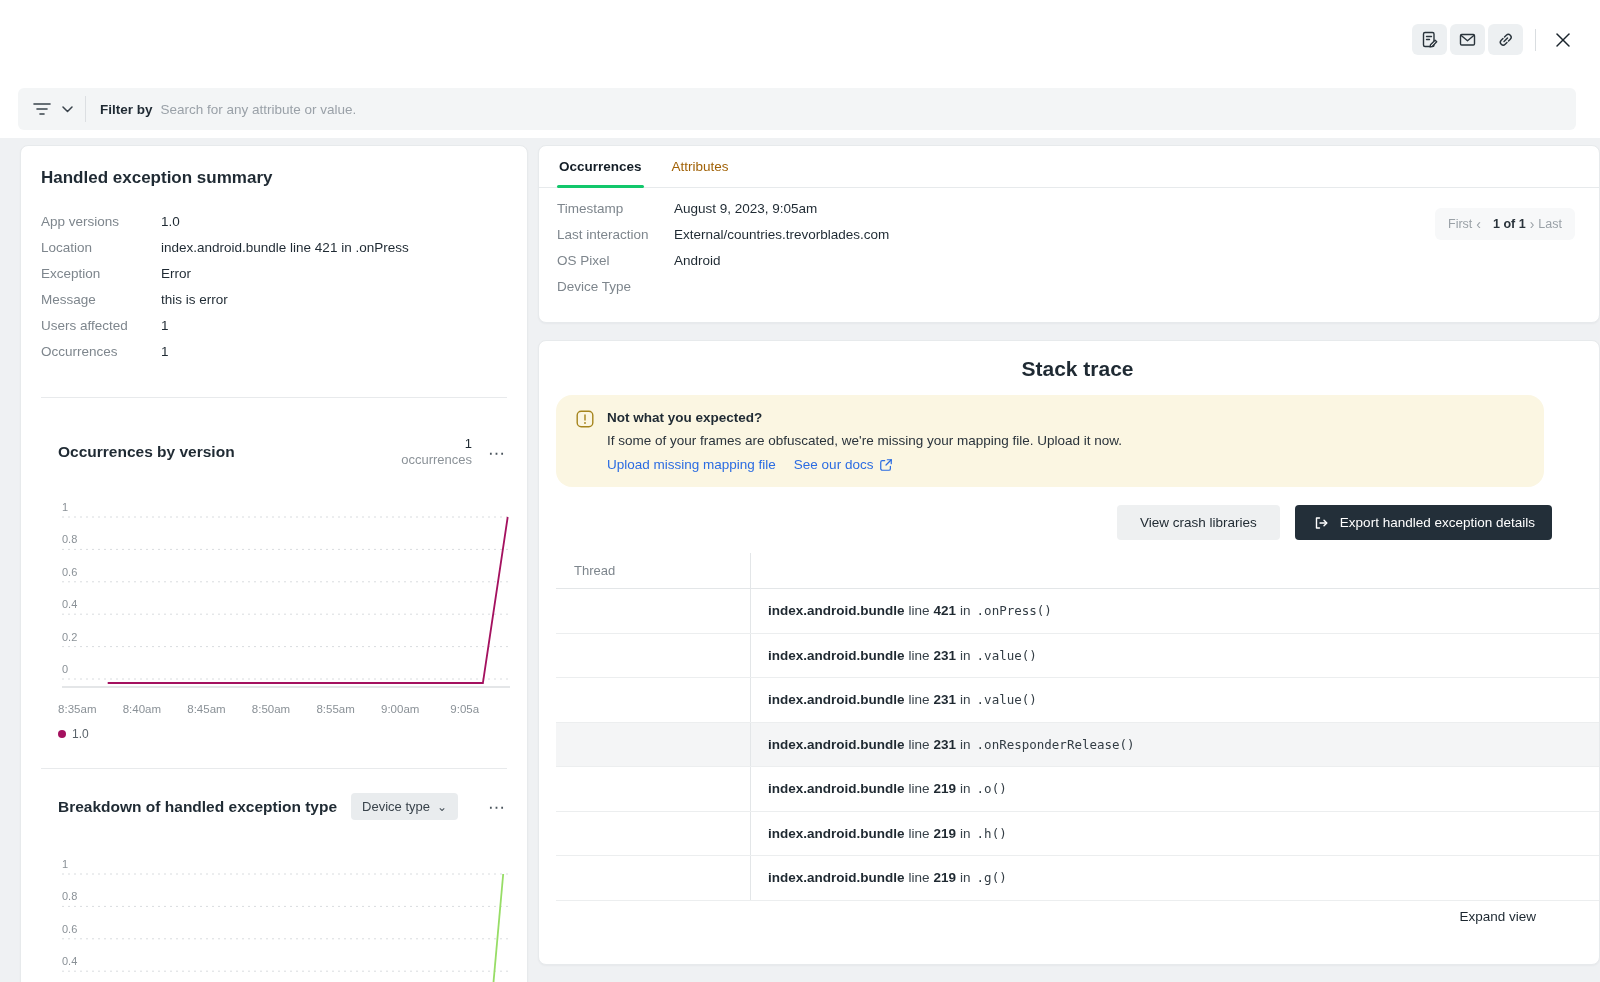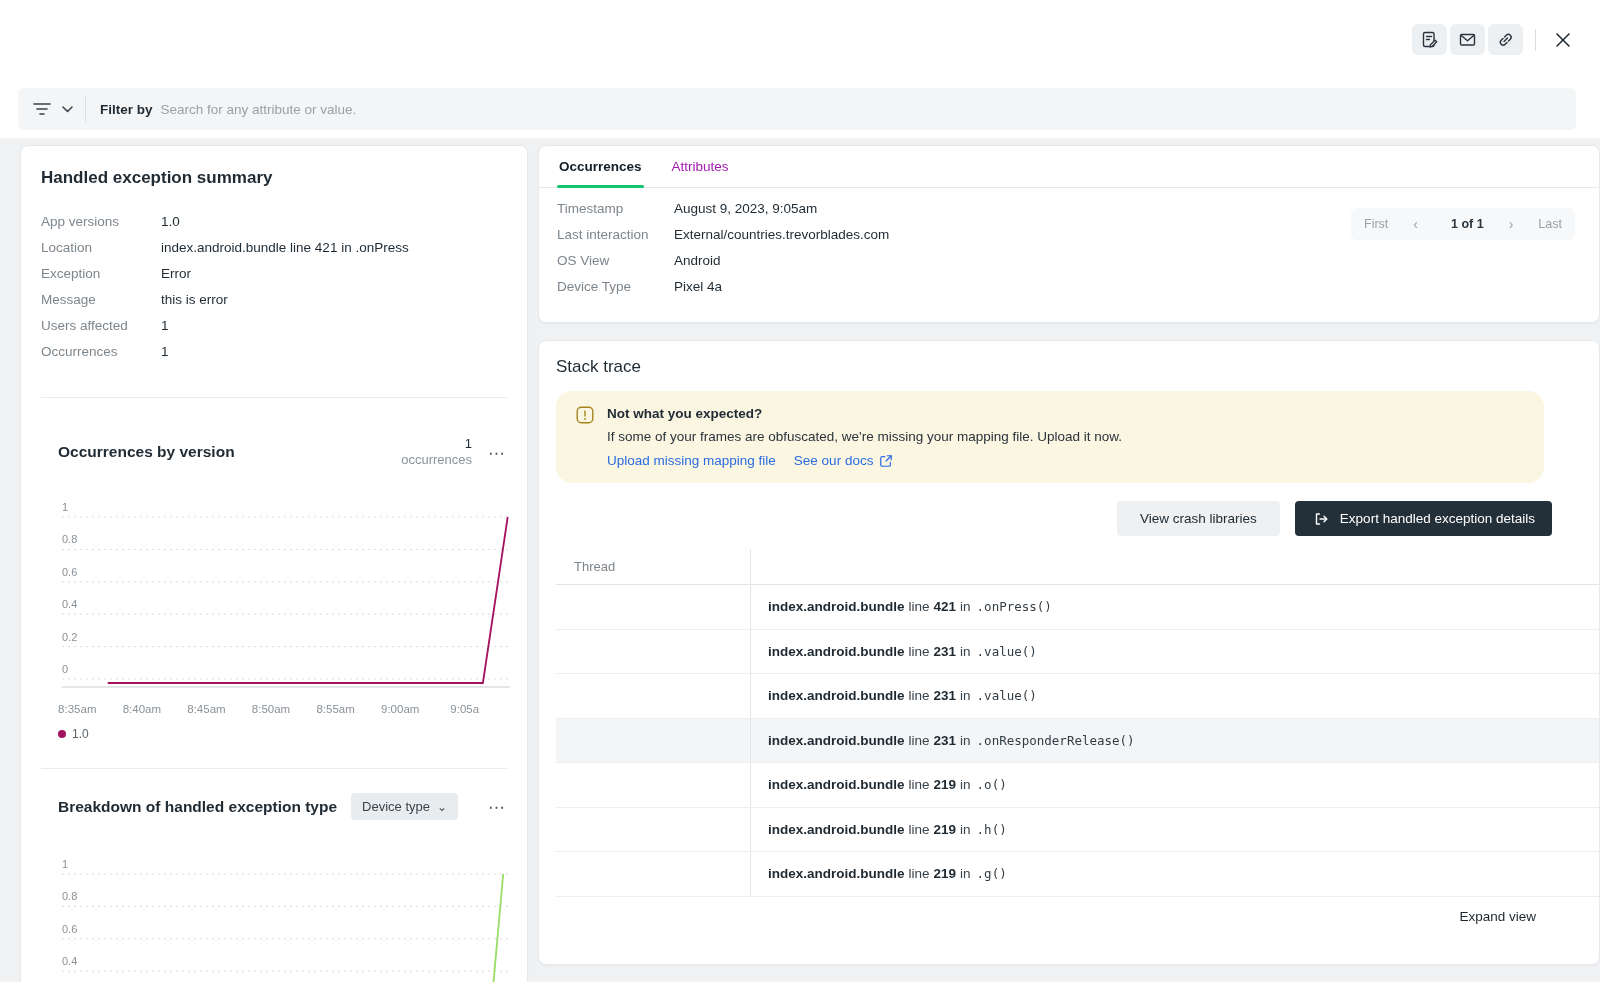--- a/index.html
+++ b/index.html
@@ -54,33 +54,33 @@
   .axisline { stroke:#c9cdd1; stroke-width:1; }
   .tick-label { font-size:11px; fill:#8a9197; }
   .xlabels { display:flex; width:452px; margin-top:6px; font-size:11.5px; color:#8a9197; transform:translateX(-13px); }
   .xlabels span { flex:1; text-align:center; }
   .legend { margin-top:12px; display:flex; align-items:center; gap:6px; font-size:12px; color:#5a636a; }
   .legend-dot { width:8px; height:8px; border-radius:50%; }
   .chart-head-2 { margin-top:24px; }
 
   
   .tabs { display:flex; gap:26px; padding-left:18px; border-bottom:1px solid #e7eaec; height:42px; }
-  .tab { font-size:13.5px; color:#a21caf; position:relative; display:flex; align-items:center; cursor:pointer; padding:0 2px; }
+  .tab { font-size:13.5px; color:#a16207; position:relative; display:flex; align-items:center; cursor:pointer; padding:0 2px; }
   .tab.active { font-weight:700; color:#131d26; }
   .tab.active::after { content:""; position:absolute; left:0; right:0; bottom:-1px; height:3px; background:var(--accent-green); border-radius:2px; }
   .occ-kv { margin:13px 0 0 18px; display:grid; grid-template-columns:117px 1fr; row-gap:11px; font-size:13.5px; }
   .occ-kv .k { color:#7e868d; } .occ-kv .v { color:#1f2a33; }
   .pagination { position:absolute; top:62px; right:24px; background:#f7f8f9; border-radius:6px; padding:9px 13px;
-    display:flex; gap:25px; align-items:flex-end; font-size:12.5px; color:#9aa1a7; }
+    display:flex; gap:4px; align-items:flex-end; font-size:12.5px; color:#9aa1a7; }
   .pagination .pg-btn { cursor:pointer; background:none; border:none; font-size:12.5px; color:#9aa1a7; font-family:inherit; }
   .pagination .arrow { font-size:14px; line-height:1; }
   .pagination .current { color:#2a333b; font-weight:700;margin-left:8px; }
 
   
-  .stack-title { font-size:17px; font-weight:400; padding-top:2px; }
+  .stack-title { font-size:21px; font-weight:700; padding-top:2px;text-align:center; }
   .banner { margin:14px 55px 0 0; background:#fbf6e2; border-radius:16px; padding:15px 20px; display:flex; gap:13px; }
   .banner-title { font-size:13.5px; font-weight:700; color:#1f2a33; }
   .banner-body { font-size:13.5px; margin-top:8px; color:#2a333b; }
   .banner-links { margin-top:9px; display:flex; gap:18px; align-items:center; }
   .blink { color:var(--link-blue); font-size:13.5px; display:flex; gap:6px; align-items:center; cursor:pointer; background:none; border:none; font-family:inherit; padding:0; }
   .actions-row { display:flex; justify-content:flex-end; gap:15px; margin:18px 47px 0 0; }
   .btn-secondary { background:#eef0f1; border:none; border-radius:4px; height:35px; padding:8px 23px; font-size:13.5px; color:#222c34; cursor:pointer; font-family:inherit; }
   .btn-primary { background:var(--dark-btn); color:#fff; border:none; border-radius:4px; height:35px; padding:0 17px;
     font-size:13.5px; display:flex; align-items:center; gap:10px; cursor:pointer; font-family:inherit; }
 
@@ -257,24 +257,23 @@
       <span class="current">1 of 1</span>
       <button class="pg-btn arrow">›</button>
       <button class="pg-btn">Last</button>
     </div>
 
     <div class="occ-kv">
       <span class="k">Timestamp</span>
       <span class="v">August 9, 2023, 9:05am</span>
       <span class="k">Last interaction</span>
       <span class="v">External/countries.trevorblades.com</span>
-      <span class="k">OS View</span>
+      <span class="k">OS Pixel</span>
       <span class="v">Android</span>
       <span class="k">Device Type</span>
-      <span class="v">Pixel 4a</span>
     </div>
   </section>
 
   <section class="card card-stack">
     <h2 class="stack-title">Stack trace</h2>
 
     <div class="banner">
       <svg class="ic" width="18" height="18" viewBox="0 0 18 18" fill="none" stroke="#a5841c" stroke-width="1.4" stroke-linecap="round">
         <rect x="1.2" y="1.2" width="15.6" height="15.6" rx="4"></rect>
         <line x1="9" y1="5" x2="9" y2="10"></line>

